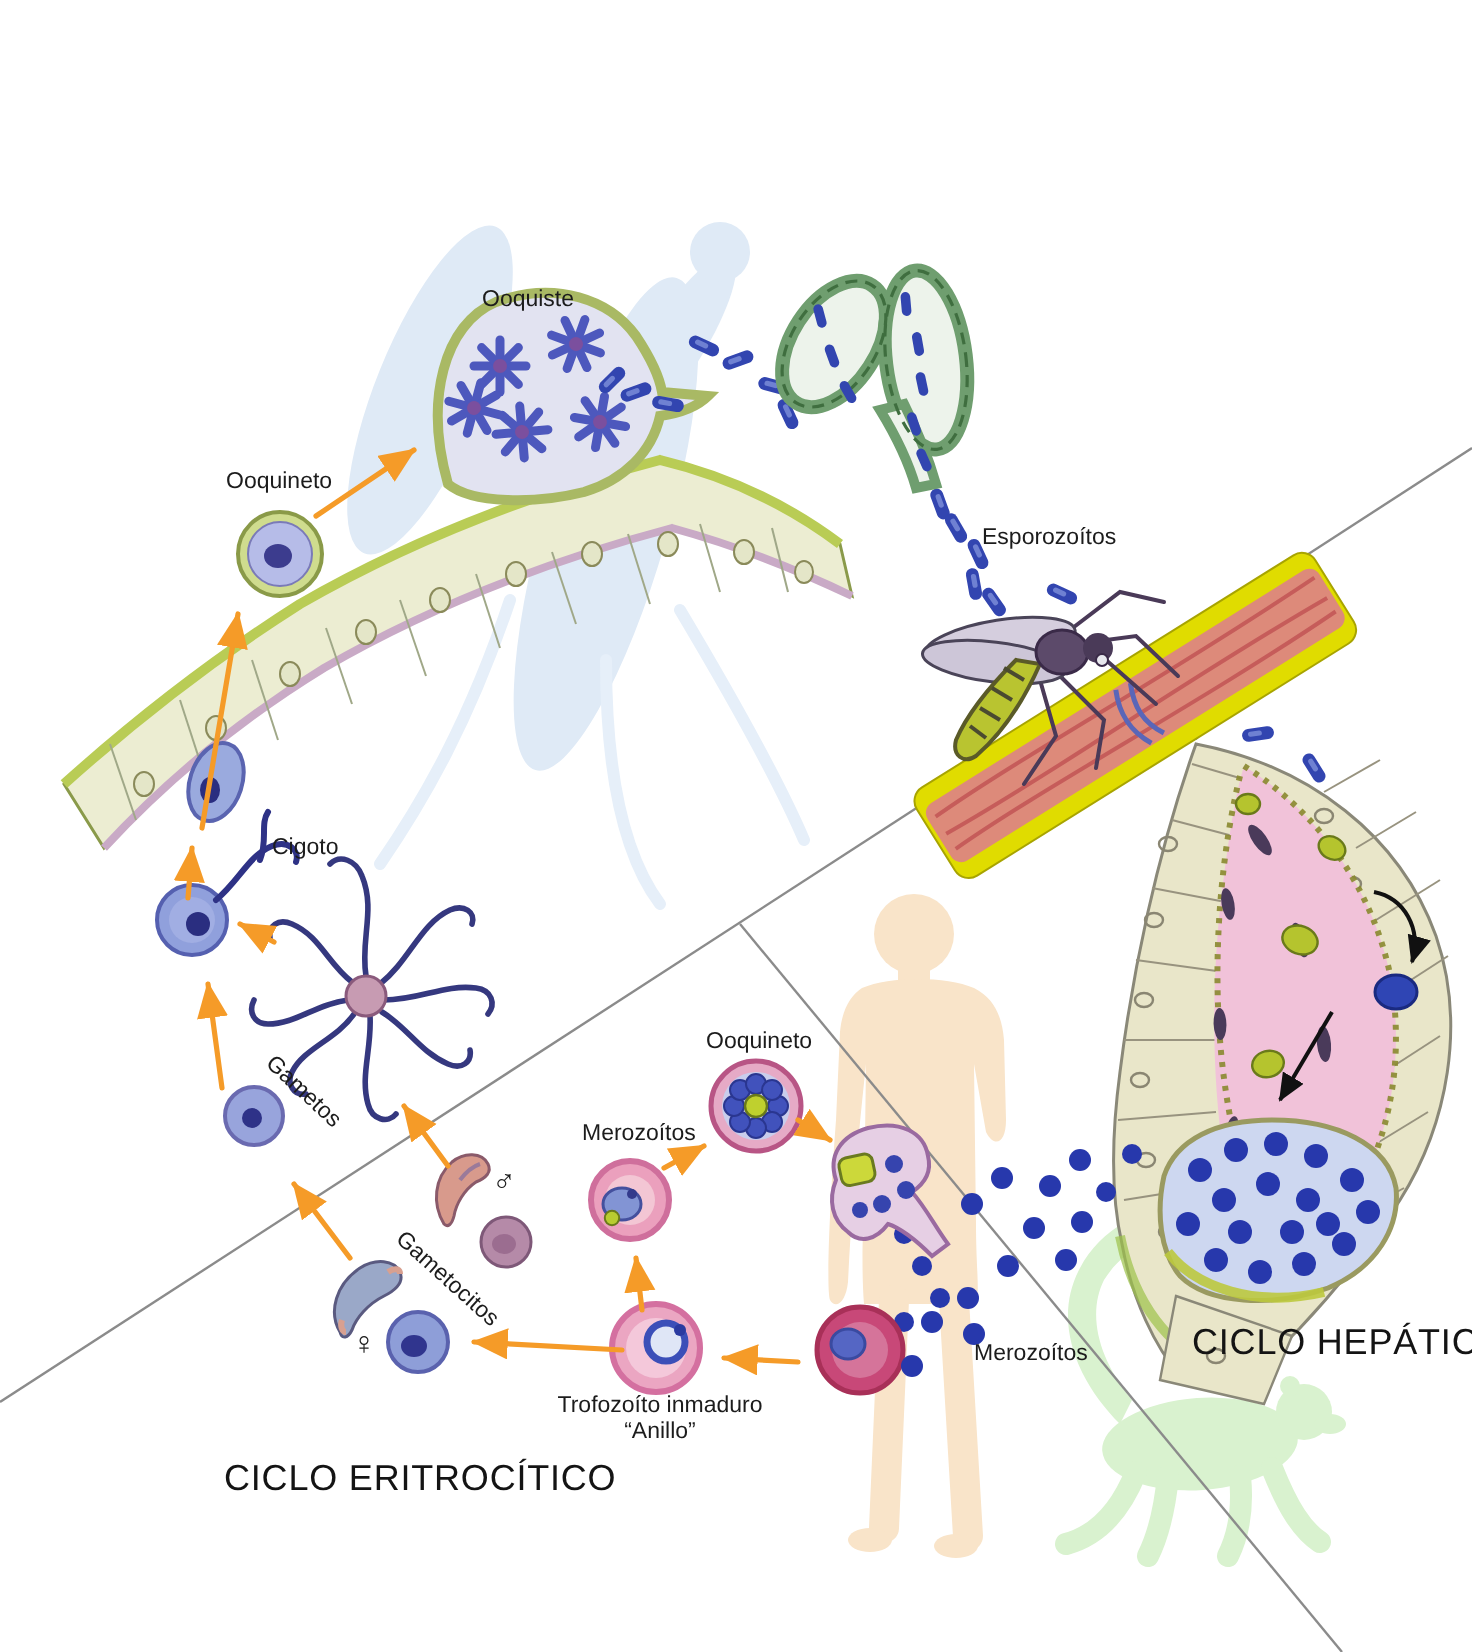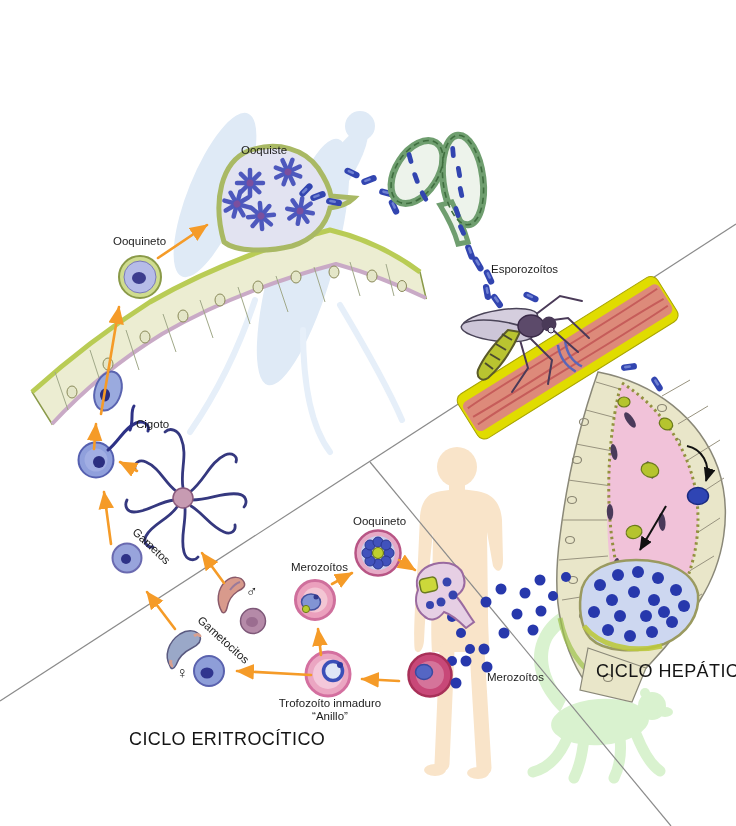--- a/index.html
+++ b/index.html
@@ -466,16 +466,16 @@
 <div class="lbl rot42" style="left:199px; top:612px;">Gametocitos</div>
 <div class="lbl sym" style="left:246px; top:583px;">♂</div>
 <div class="lbl sym" style="left:176px; top:664px;">♀</div>
 <div class="lbl" style="left:353px; top:515px;">Ooquineto</div>
 <div class="lbl" style="left:291px; top:561px;">Merozoítos</div>
 <div class="lbl ctr" style="left:278px; top:697px; width:104px;">
   <div>Trofozoíto inmaduro</div>
   <div>“Anillo”</div>
 </div>
 <div class="lbl" style="left:487px; top:671px;text-align:center;">Merozoítos</div>
-<div class="lbl title" style="left:112px; top:729px;margin-left:17px;">CICLO ERITROCÍTICO</div>
+<div class="lbl title" style="left:112px; top:729px;">CICLO ERITROCÍTICO</div>
 <div class="lbl title" style="left:596px; top:661px;">CICLO HEPÁTICO</div>
 
 </div>
 
 </body></html>

